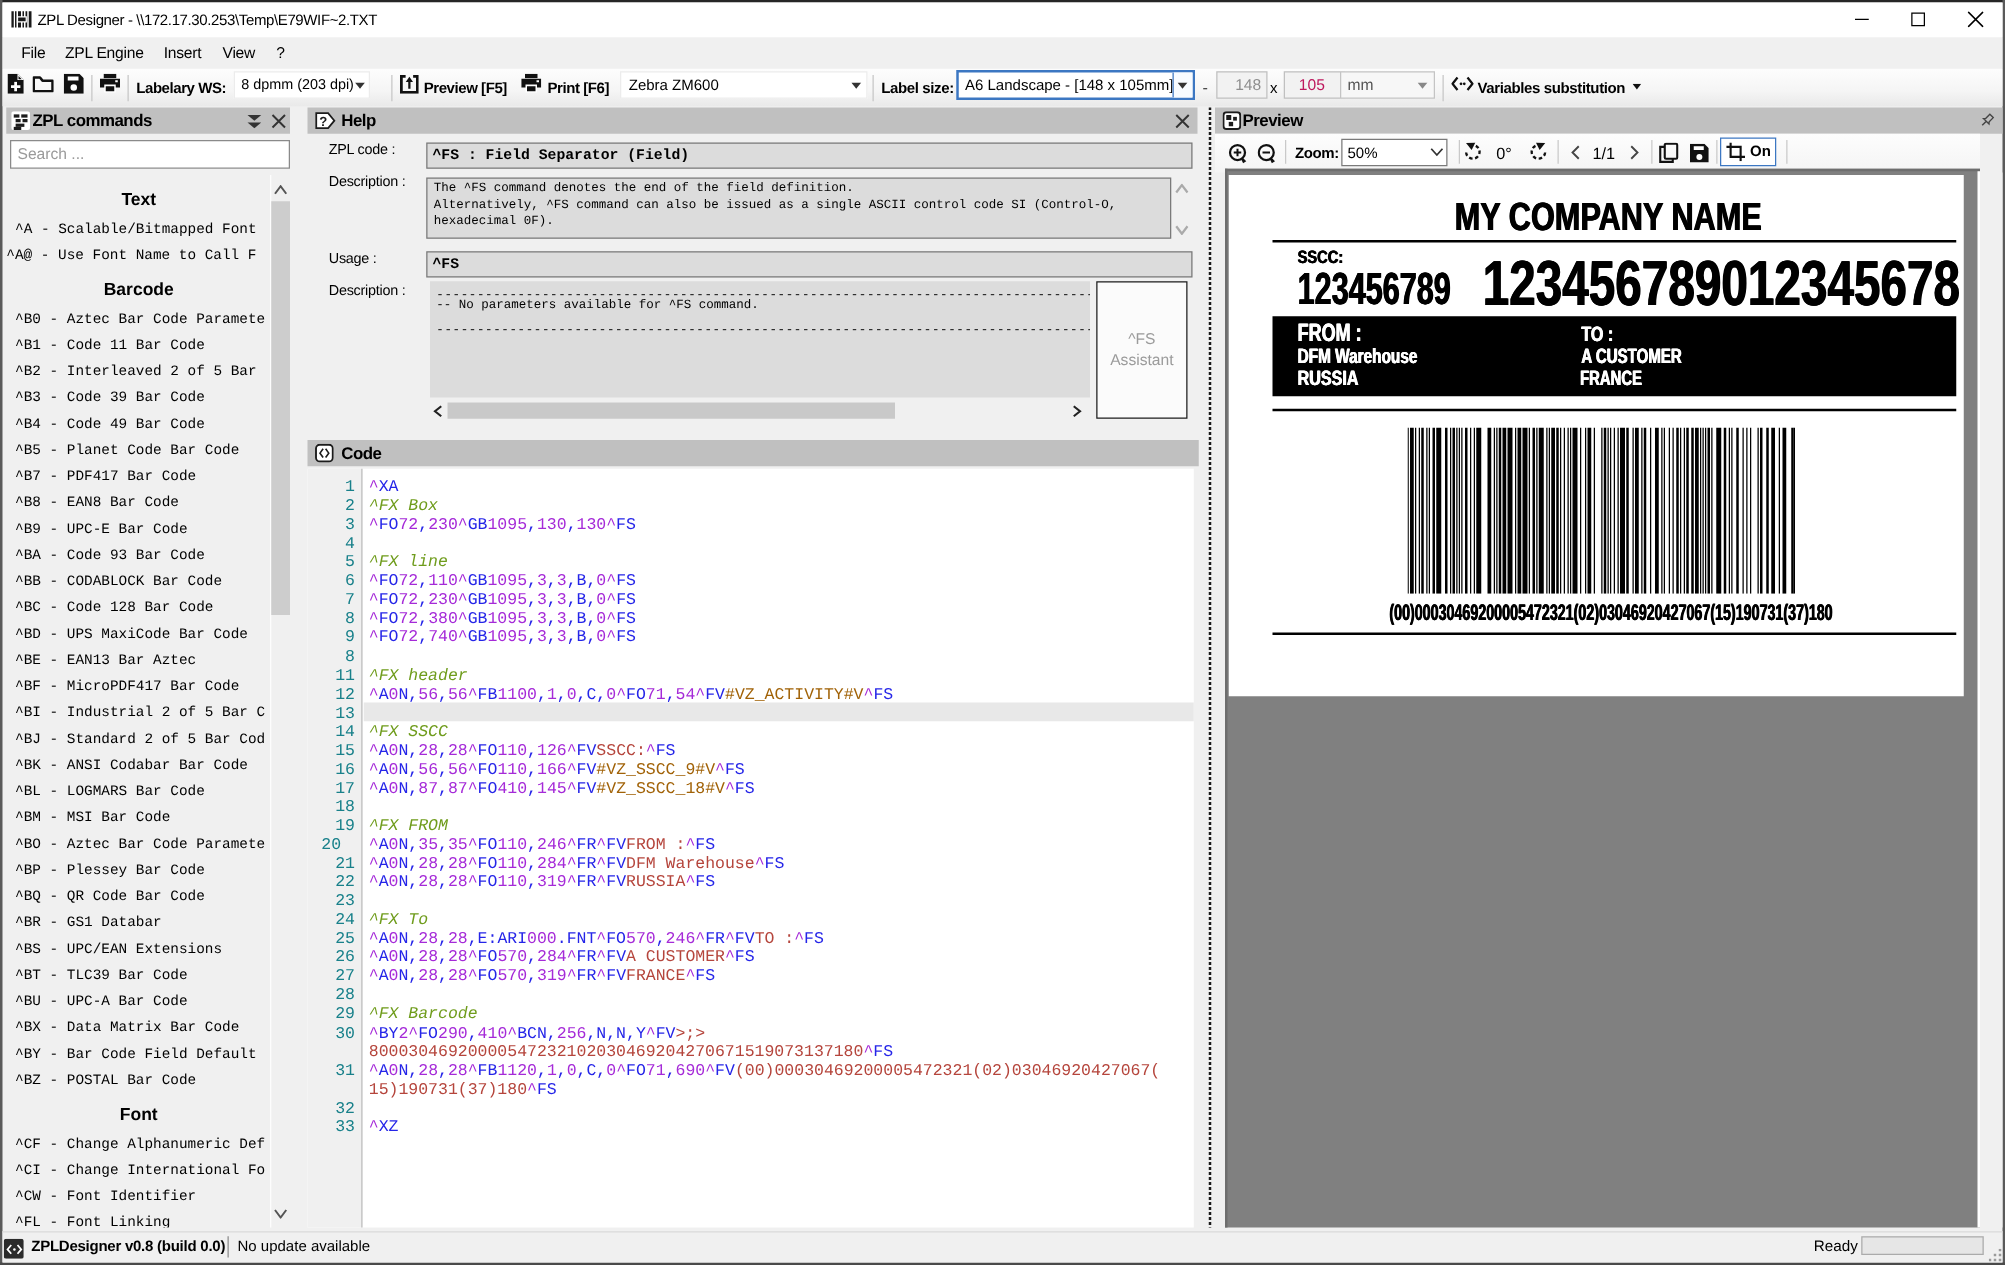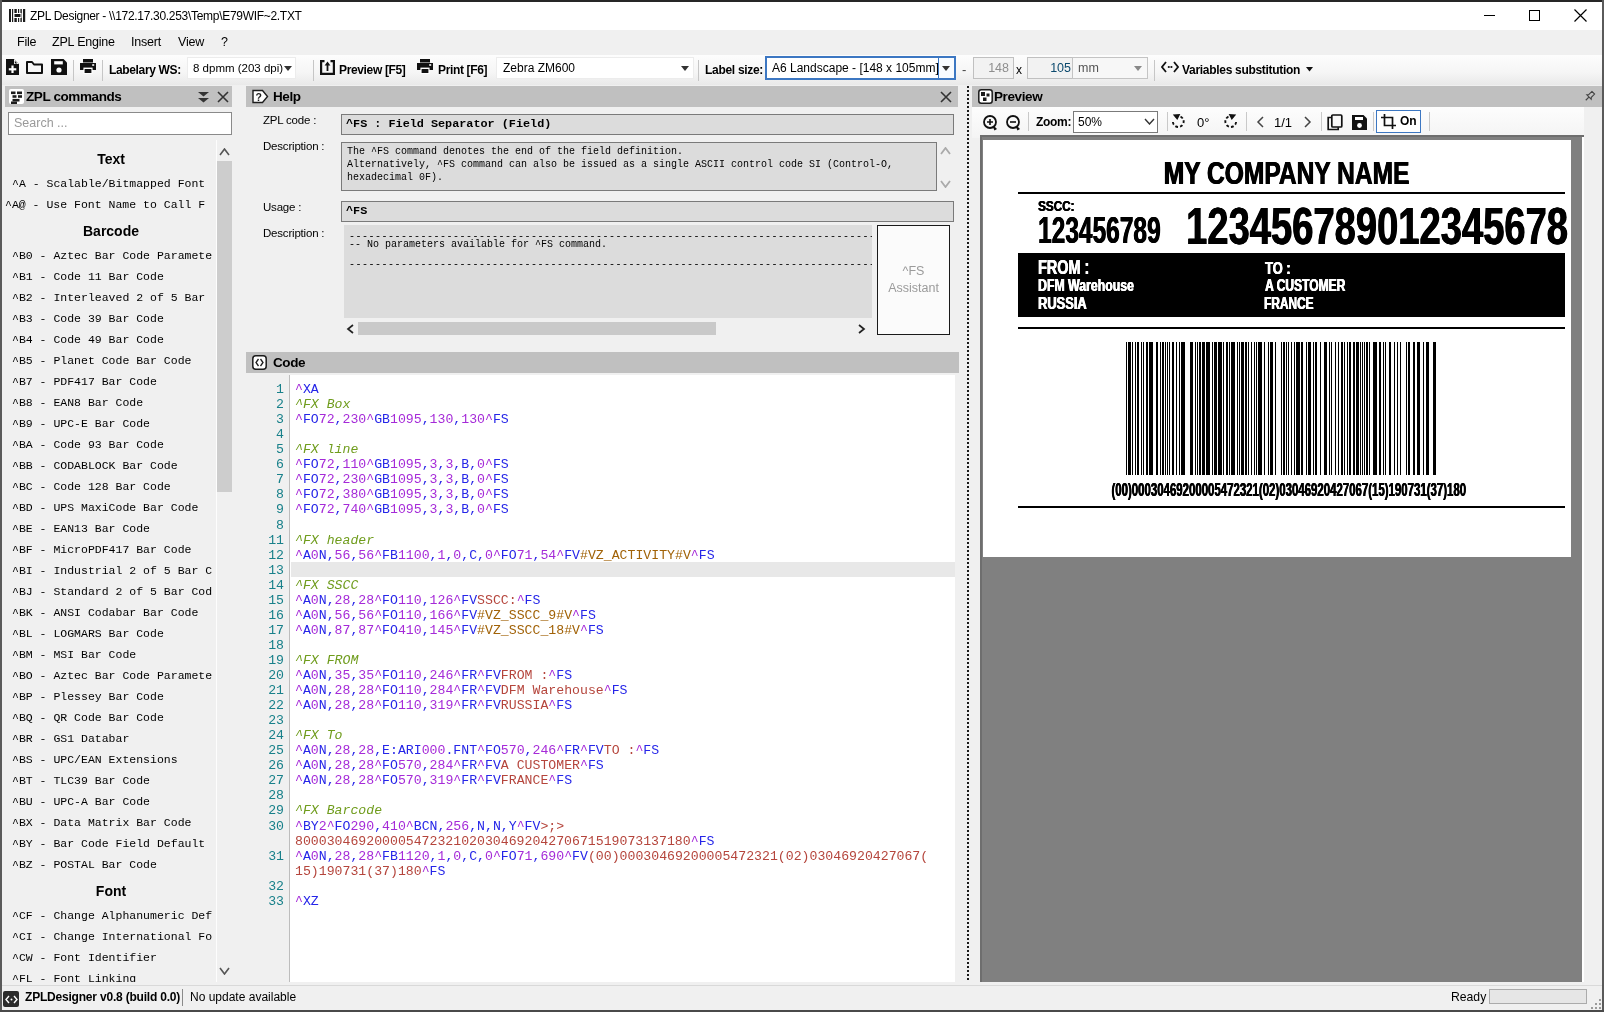--- a/index.html
+++ b/index.html
@@ -97,21 +97,21 @@
 <div class="abs b" style="left:705px;top:55px;height:30px;line-height:30px;font-size:12px;letter-spacing:-0.3px">Label size:</div>
 <div class="abs" style="left:765px;top:56px;width:191px;height:24px;background:#fff;border:2px solid #3c77c2"></div>
 <div class="abs" style="left:772px;top:56px;height:24px;line-height:24px;font-size:12px">A6 Landscape - [148 x 105mm]</div>
 <div class="abs" style="left:938px;top:58px;width:16px;height:20px;border-left:1px solid #3c77c2;background:#f7fbff"></div>
 <svg class="abs" style="left:942px;top:66px" width="9" height="6">
     <path d="M0,0 h8 l-4,5 z" fill="#333"></path>
   </svg>
 <div class="abs" style="left:962px;top:55px;height:30px;line-height:30px;font-size:13px;color:#444">-</div>
 <div class="abs" style="left:973px;top:57px;width:41px;height:22px;background:#f2f2f2;border:1px solid #c0c0c0;font-size:12.5px;color:#8e8e8e;text-align:right;line-height:20px;padding-right:4px">148</div>
 <div class="abs" style="left:1016px;top:55px;height:30px;line-height:30px;font-size:12px">x</div>
-<div class="abs" style="left:1027px;top:57px;width:49px;height:22px;background:#f2f2f2;border:1px solid #c0c0c0;font-size:12.5px;color:#0c4a6e;text-align:right;line-height:20px;padding-right:4px">105</div>
+<div class="abs" style="left:1027px;top:57px;width:49px;height:22px;background:#f2f2f2;border:1px solid #c0c0c0;font-size:12.5px;color:#be185d;text-align:center;line-height:20px;padding-right:4px">105</div>
 <div class="abs" style="left:1072px;top:57px;width:76px;height:22px;background:#f7f7f7;border:1px solid #c4c4c4"></div>
 <div class="abs" style="left:1078px;top:57px;height:22px;line-height:22px;font-size:12.5px;color:#555">mm</div>
 <svg class="abs" style="left:1134px;top:66px" width="9" height="6">
     <path d="M0,0 h8 l-4,5 z" fill="#888"></path>
   </svg>
 <div class="sep" style="left:1154px"></div>
 <svg class="abs" style="left:1161px;top:61px" width="18" height="12">
 <path d="M5,1 L1,6 L5,11" fill="none" stroke="#111" stroke-width="1.8"></path>
 <path d="M13,1 L17,6 L13,11" fill="none" stroke="#111" stroke-width="1.8"></path>
 <circle cx="7.8" cy="6" r="1.1" fill="#111"></circle>
@@ -155,21 +155,21 @@
     <div class="abs mono" style="left:12px;top:312px;font-size:11.5px;white-space:pre">^B3 - Code 39 Bar Code</div>
     <div class="abs mono" style="left:12px;top:333px;font-size:11.5px;white-space:pre">^B4 - Code 49 Bar Code</div>
     <div class="abs mono" style="left:12px;top:354px;font-size:11.5px;white-space:pre">^B5 - Planet Code Bar Code</div>
     <div class="abs mono" style="left:12px;top:375px;font-size:11.5px;white-space:pre">^B7 - PDF417 Bar Code</div>
     <div class="abs mono" style="left:12px;top:396px;font-size:11.5px;white-space:pre">^B8 - EAN8 Bar Code</div>
     <div class="abs mono" style="left:12px;top:417px;font-size:11.5px;white-space:pre">^B9 - UPC-E Bar Code</div>
     <div class="abs mono" style="left:12px;top:438px;font-size:11.5px;white-space:pre">^BA - Code 93 Bar Code</div>
     <div class="abs mono" style="left:12px;top:459px;font-size:11.5px;white-space:pre">^BB - CODABLOCK Bar Code</div>
     <div class="abs mono" style="left:12px;top:480px;font-size:11.5px;white-space:pre">^BC - Code 128 Bar Code</div>
     <div class="abs mono" style="left:12px;top:501px;font-size:11.5px;white-space:pre">^BD - UPS MaxiCode Bar Code</div>
-    <div class="abs mono" style="left:12px;top:522px;font-size:11.5px;white-space:pre">^BE - EAN13 Bar Code</div>
+    <div class="abs mono" style="left:12px;top:522px;font-size:11.5px;white-space:pre">^BE - EAN13 Bar Aztec</div>
     <div class="abs mono" style="left:12px;top:543px;font-size:11.5px;white-space:pre">^BF - MicroPDF417 Bar Code</div>
     <div class="abs mono" style="left:12px;top:564px;font-size:11.5px;white-space:pre">^BI - Industrial 2 of 5 Bar C</div>
     <div class="abs mono" style="left:12px;top:585px;font-size:11.5px;white-space:pre">^BJ - Standard 2 of 5 Bar Cod</div>
     <div class="abs mono" style="left:12px;top:606px;font-size:11.5px;white-space:pre">^BK - ANSI Codabar Bar Code</div>
     <div class="abs mono" style="left:12px;top:627px;font-size:11.5px;white-space:pre">^BL - LOGMARS Bar Code</div>
     <div class="abs mono" style="left:12px;top:648px;font-size:11.5px;white-space:pre">^BM - MSI Bar Code</div>
     <div class="abs mono" style="left:12px;top:669px;font-size:11.5px;white-space:pre">^BO - Aztec Bar Code Paramete</div>
     <div class="abs mono" style="left:12px;top:690px;font-size:11.5px;white-space:pre">^BP - Plessey Bar Code</div>
     <div class="abs mono" style="left:12px;top:711px;font-size:11.5px;white-space:pre">^BQ - QR Code Bar Code</div>
     <div class="abs mono" style="left:12px;top:732px;font-size:11.5px;white-space:pre">^BR - GS1 Databar</div>
@@ -265,21 +265,21 @@
 <div class="abs mono" style="left:295px;top:577.6px;font-size:13.2px;white-space:pre"><span class="tc">^FX&nbsp;SSCC</span></div>
 <div class="abs mono" style="left:246px;top:592.7px;width:38px;text-align:right;font-size:13.2px;color:#18808a">15</div>
 <div class="abs mono" style="left:295px;top:592.7px;font-size:13.2px;white-space:pre"><span class="tp">^</span><span class="tb">A</span><span class="tp">0</span><span class="tb">N,</span><span class="tp">28</span><span class="tb">,</span><span class="tp">28^</span><span class="tb">FO</span><span class="tp">110</span><span class="tb">,</span><span class="tp">126^</span><span class="tb">FV</span><span class="tr">SSCC:</span><span class="tp">^</span><span class="tb">FS</span></div>
 <div class="abs mono" style="left:246px;top:607.8px;width:38px;text-align:right;font-size:13.2px;color:#18808a">16</div>
 <div class="abs mono" style="left:295px;top:607.8px;font-size:13.2px;white-space:pre"><span class="tp">^</span><span class="tb">A</span><span class="tp">0</span><span class="tb">N,</span><span class="tp">56</span><span class="tb">,</span><span class="tp">56^</span><span class="tb">FO</span><span class="tp">110</span><span class="tb">,</span><span class="tp">166^</span><span class="tb">FV</span><span class="tt">#VZ_SSCC_9#V</span><span class="tp">^</span><span class="tb">FS</span></div>
 <div class="abs mono" style="left:246px;top:622.8px;width:38px;text-align:right;font-size:13.2px;color:#18808a">17</div>
 <div class="abs mono" style="left:295px;top:622.8px;font-size:13.2px;white-space:pre"><span class="tp">^</span><span class="tb">A</span><span class="tp">0</span><span class="tb">N,</span><span class="tp">87</span><span class="tb">,</span><span class="tp">87^</span><span class="tb">FO</span><span class="tp">410</span><span class="tb">,</span><span class="tp">145^</span><span class="tb">FV</span><span class="tt">#VZ_SSCC_18#V</span><span class="tp">^</span><span class="tb">FS</span></div>
 <div class="abs mono" style="left:246px;top:637.9px;width:38px;text-align:right;font-size:13.2px;color:#18808a">18</div>
 <div class="abs mono" style="left:246px;top:652.9px;width:38px;text-align:right;font-size:13.2px;color:#18808a">19</div>
 <div class="abs mono" style="left:295px;top:652.9px;font-size:13.2px;white-space:pre"><span class="tc">^FX&nbsp;FROM</span></div>
-<div class="abs mono" style="left:246px;top:668.0px;width:38px;text-align:right;font-size:13.2px;color:#18808a">20</div>
+<div class="abs mono" style="left:246px;top:668.0px;width:38px;text-align:center;font-size:13.2px;color:#18808a">20</div>
 <div class="abs mono" style="left:295px;top:668.0px;font-size:13.2px;white-space:pre"><span class="tp">^</span><span class="tb">A</span><span class="tp">0</span><span class="tb">N,</span><span class="tp">35</span><span class="tb">,</span><span class="tp">35^</span><span class="tb">FO</span><span class="tp">110</span><span class="tb">,</span><span class="tp">246^</span><span class="tb">FR</span><span class="tp">^</span><span class="tb">FV</span><span class="tr">FROM&nbsp;:</span><span class="tp">^</span><span class="tb">FS</span></div>
 <div class="abs mono" style="left:246px;top:683.0px;width:38px;text-align:right;font-size:13.2px;color:#18808a">21</div>
 <div class="abs mono" style="left:295px;top:683.0px;font-size:13.2px;white-space:pre"><span class="tp">^</span><span class="tb">A</span><span class="tp">0</span><span class="tb">N,</span><span class="tp">28</span><span class="tb">,</span><span class="tp">28^</span><span class="tb">FO</span><span class="tp">110</span><span class="tb">,</span><span class="tp">284^</span><span class="tb">FR</span><span class="tp">^</span><span class="tb">FV</span><span class="tr">DFM&nbsp;Warehouse</span><span class="tp">^</span><span class="tb">FS</span></div>
 <div class="abs mono" style="left:246px;top:698.0px;width:38px;text-align:right;font-size:13.2px;color:#18808a">22</div>
 <div class="abs mono" style="left:295px;top:698.0px;font-size:13.2px;white-space:pre"><span class="tp">^</span><span class="tb">A</span><span class="tp">0</span><span class="tb">N,</span><span class="tp">28</span><span class="tb">,</span><span class="tp">28^</span><span class="tb">FO</span><span class="tp">110</span><span class="tb">,</span><span class="tp">319^</span><span class="tb">FR</span><span class="tp">^</span><span class="tb">FV</span><span class="tr">RUSSIA</span><span class="tp">^</span><span class="tb">FS</span></div>
 <div class="abs mono" style="left:246px;top:713.1px;width:38px;text-align:right;font-size:13.2px;color:#18808a">23</div>
 <div class="abs mono" style="left:246px;top:728.2px;width:38px;text-align:right;font-size:13.2px;color:#18808a">24</div>
 <div class="abs mono" style="left:295px;top:728.2px;font-size:13.2px;white-space:pre"><span class="tc">^FX&nbsp;To</span></div>
 <div class="abs mono" style="left:246px;top:743.2px;width:38px;text-align:right;font-size:13.2px;color:#18808a">25</div>
 <div class="abs mono" style="left:295px;top:743.2px;font-size:13.2px;white-space:pre"><span class="tp">^</span><span class="tb">A</span><span class="tp">0</span><span class="tb">N,</span><span class="tp">28</span><span class="tb">,</span><span class="tp">28</span><span class="tb">,E:ARI</span><span class="tp">000</span><span class="tb">.FNT</span><span class="tp">^</span><span class="tb">FO</span><span class="tp">570</span><span class="tb">,</span><span class="tp">246^</span><span class="tb">FR</span><span class="tp">^</span><span class="tb">FV</span><span class="tr">TO&nbsp;:</span><span class="tp">^</span><span class="tb">FS</span></div>

